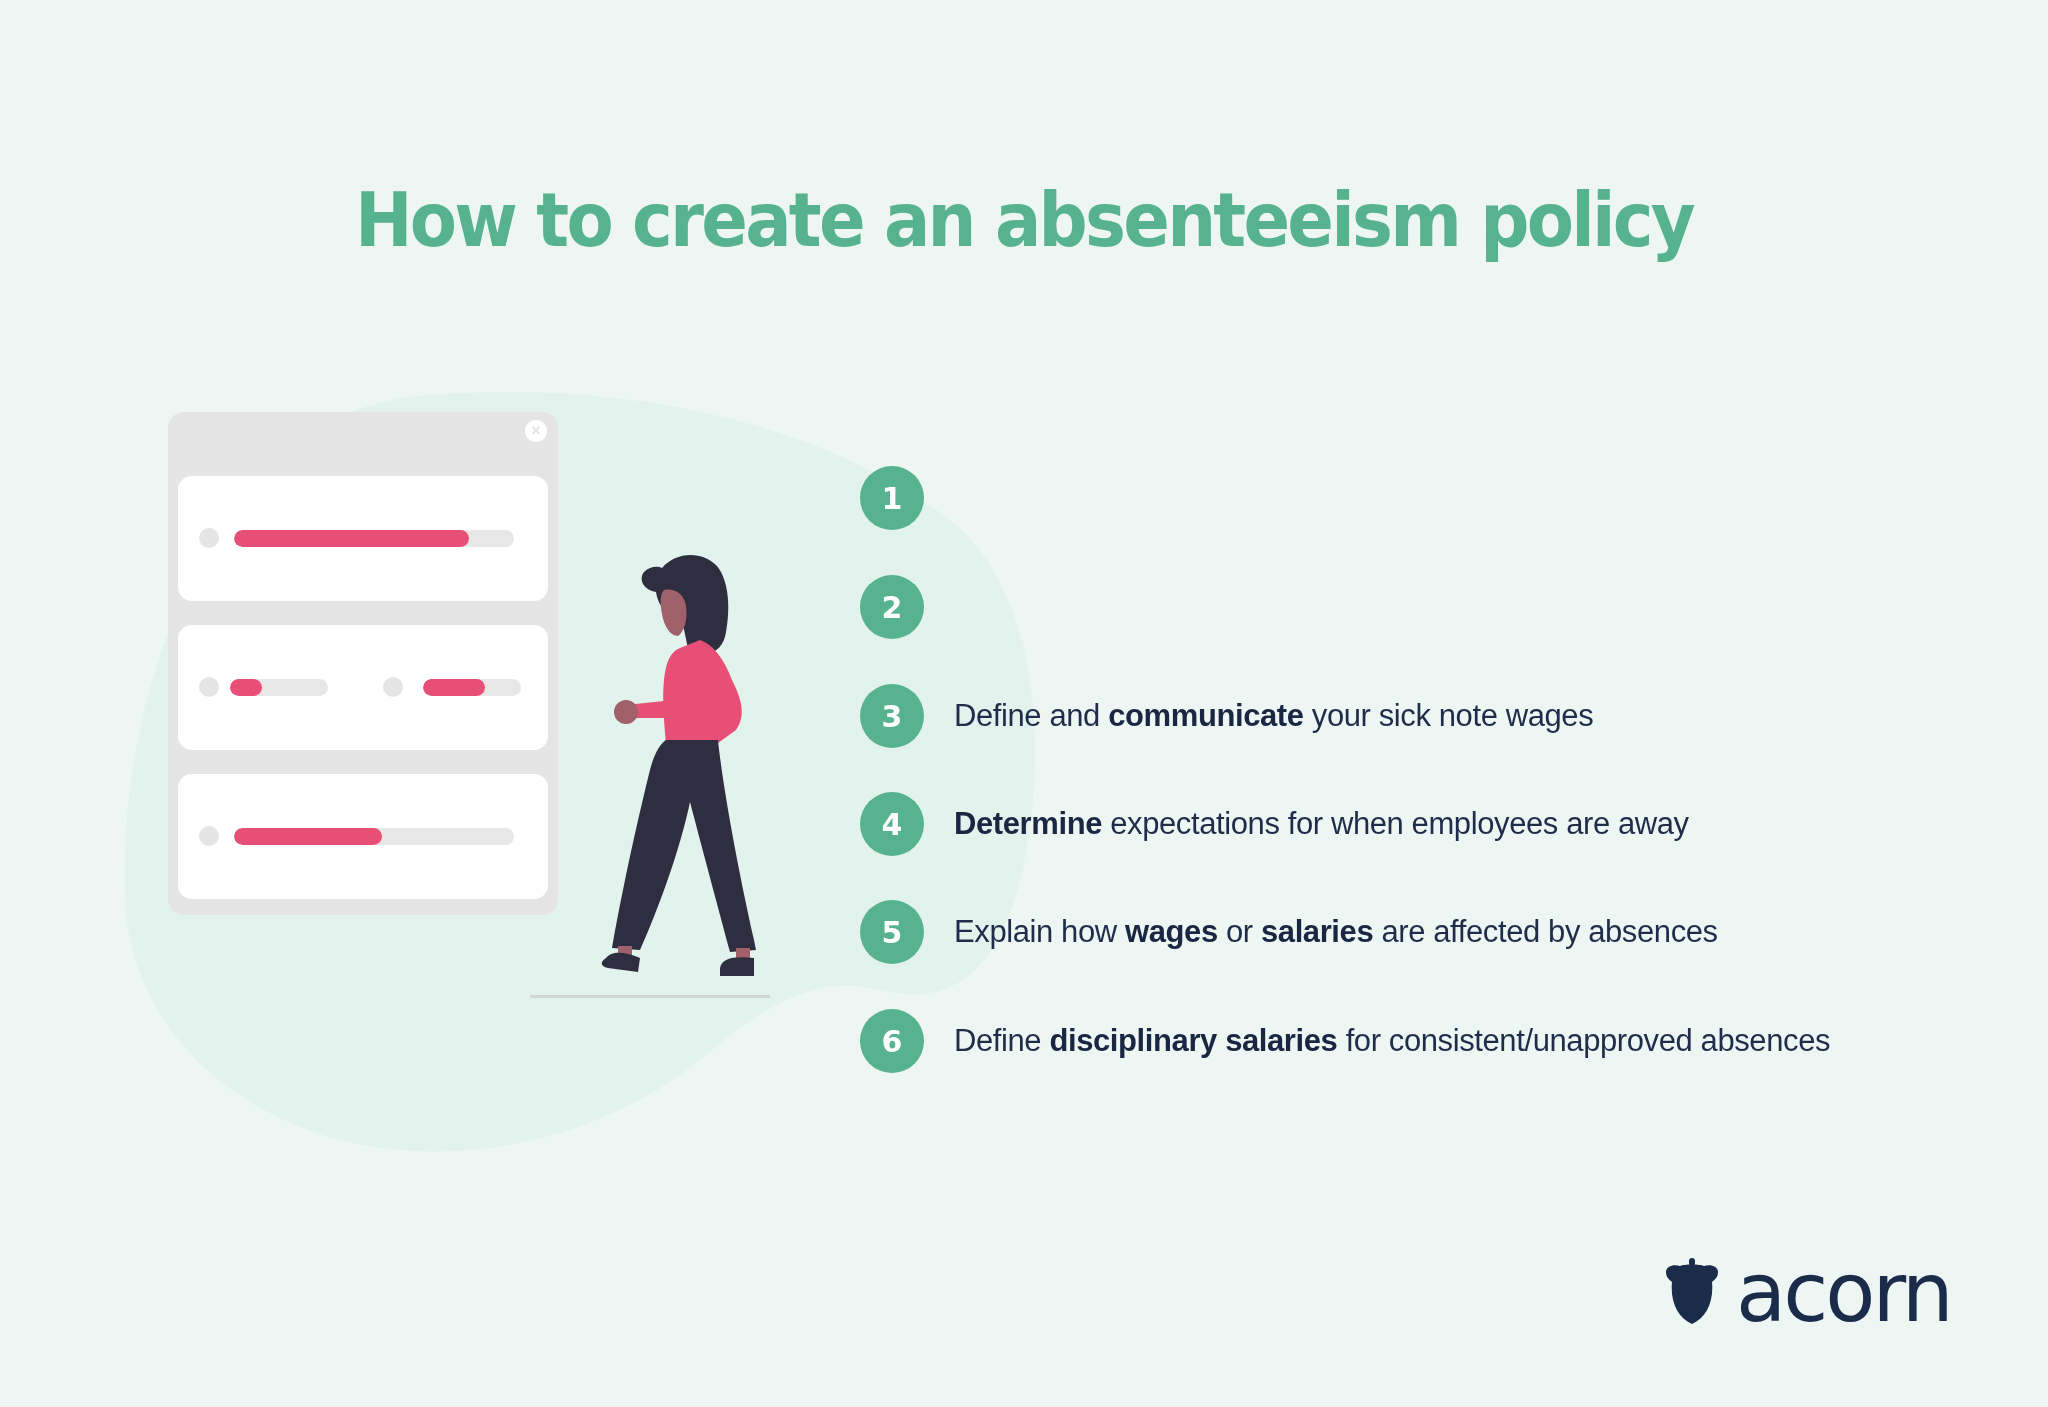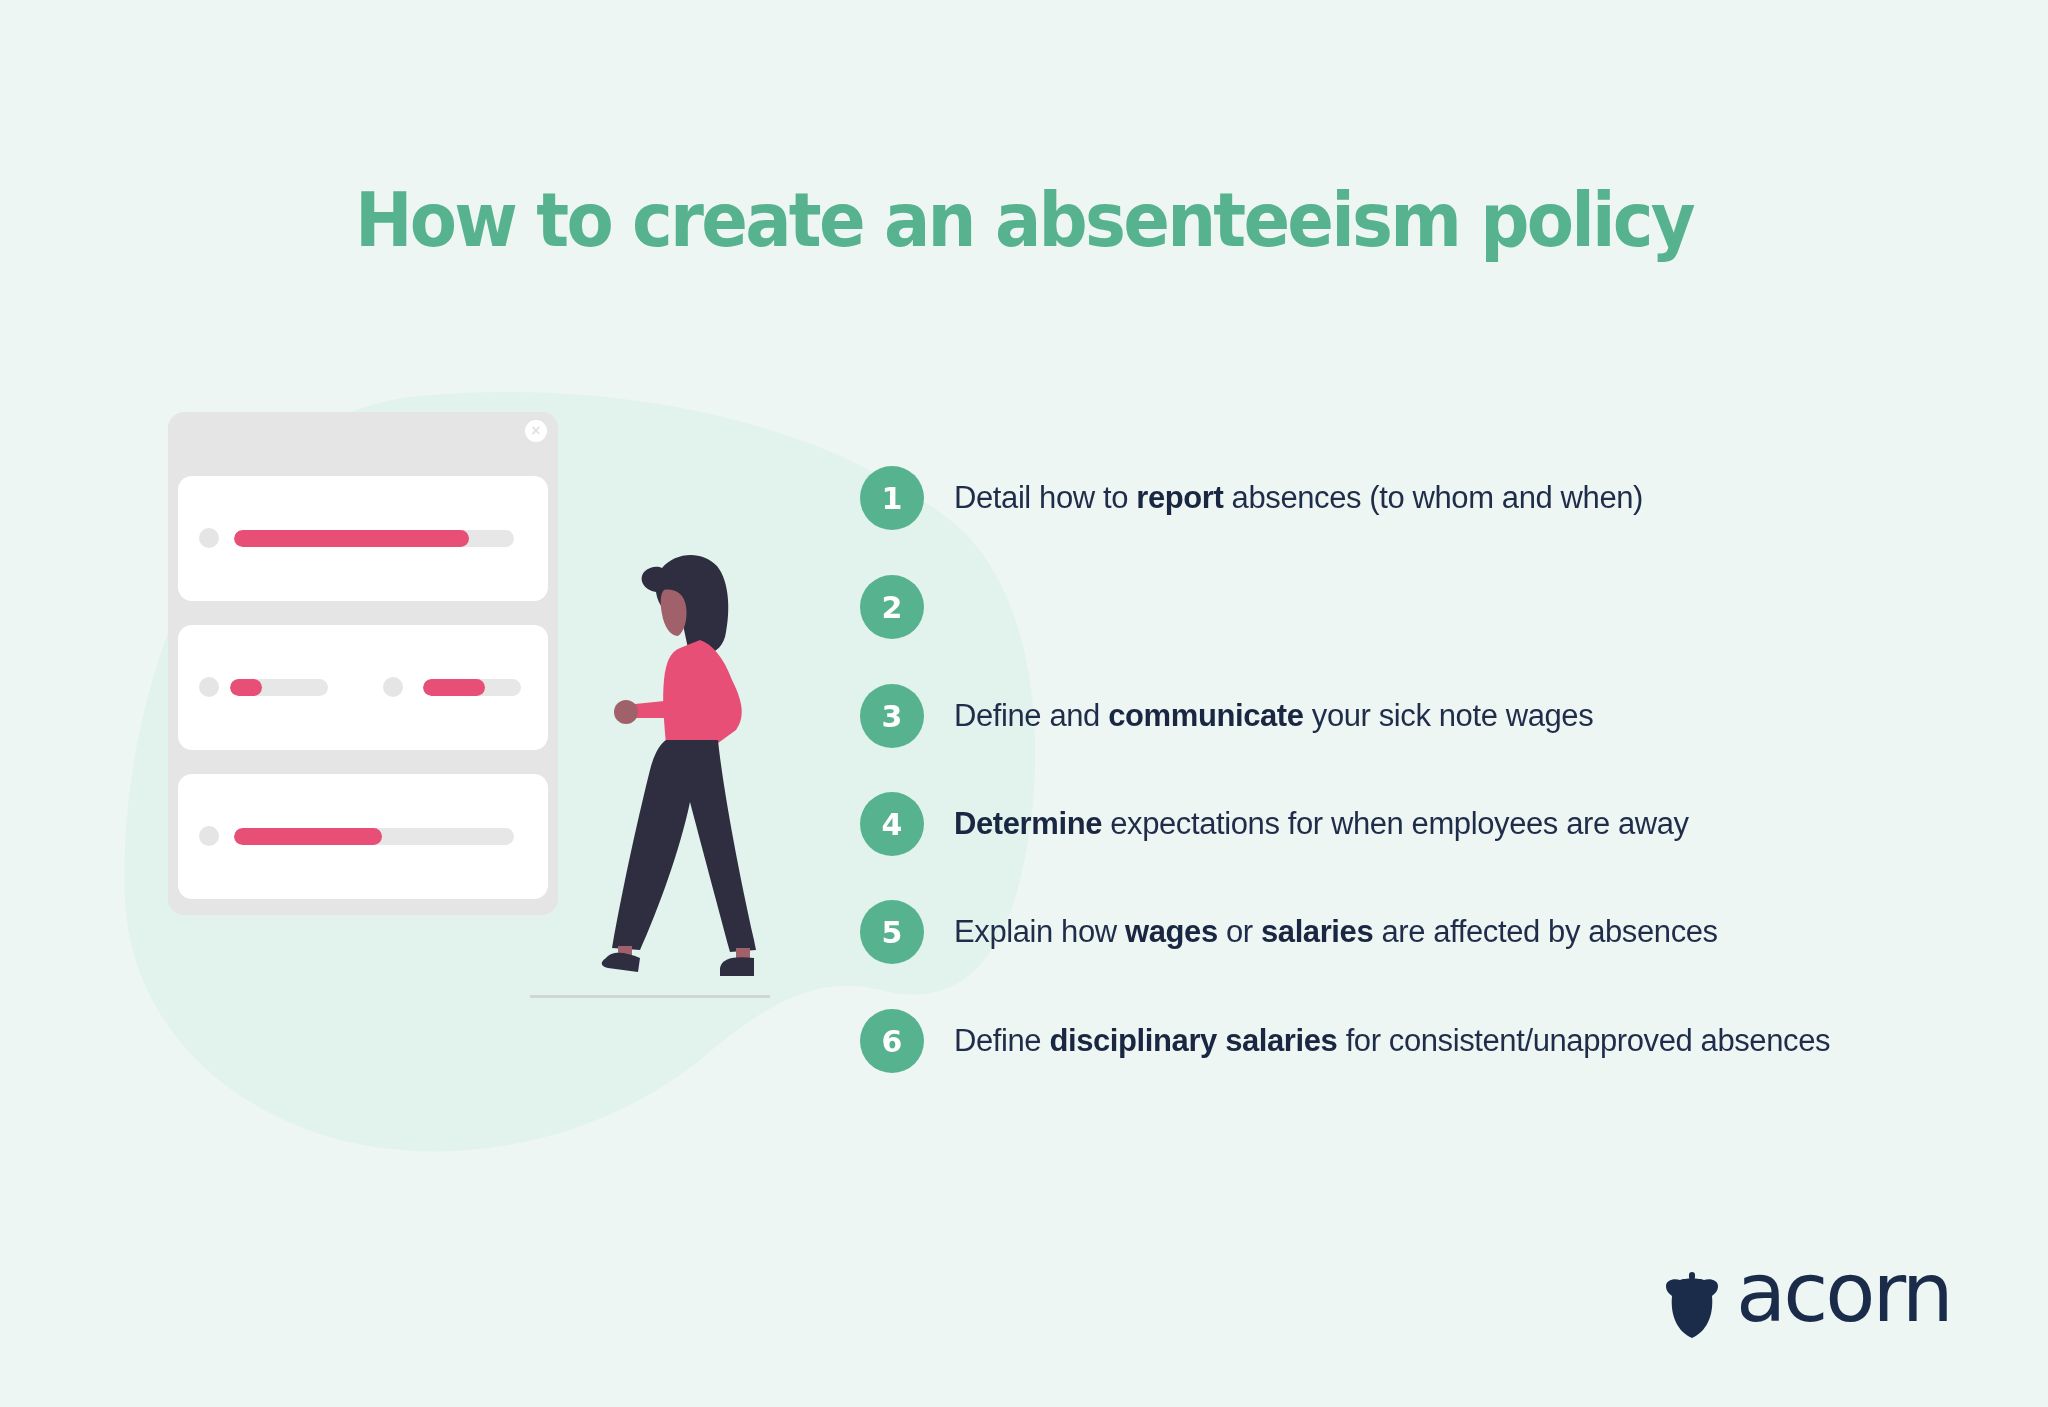--- a/index.html
+++ b/index.html
@@ -41,21 +41,21 @@
     display:flex; align-items:center; justify-content:center;
     font-family:"DejaVu Sans", sans-serif; font-weight:bold; font-size:30px;
     flex:0 0 64px;
   }
   .text {
     margin-left:30px; color:#1f2d4a; font-size:31px;
     font-family:"Liberation Sans Narrow","Liberation Sans", sans-serif;
     letter-spacing:-0.4px;
   }
   .text b { font-weight:bold; color:#1a2742; }
-  .logo { position:absolute; left:1662px; top:1258px; display:flex; align-items:flex-end; }
+  .logo { position:absolute; left:1662px; top:1258px; display:flex; align-items:flex-start; }
   .logo-word {
     color:#1b2c4b; font-size:82px; font-family:"DejaVu Sans", sans-serif;
     letter-spacing:-3px; margin-left:14px; line-height:1; position:relative; top:-6px;
   }
 </style>
 </head>
 <body>
 
 <svg class="blob" viewBox="0 0 2048 1407">
   <path d="M430 395 C620 380 820 420 950 520 C1040 590 1050 760 1020 880 C1000 960 960 1010 880 990 C820 975 770 1000 700 1060 C600 1140 460 1170 340 1140 C210 1105 130 1010 125 900 C120 780 150 650 210 540 C260 450 340 400 430 395 Z" fill="#e2f2ec"></path>
@@ -107,21 +107,20 @@
   <rect x="196" y="408" width="14" height="12" fill="#a0616a"></rect>
 
   <path d="M66 418 C72 410 86 412 100 418 L98 432 L68 428 C60 426 60 422 66 418 Z" fill="#2f2e41"></path>
   <path d="M180 428 C182 418 194 416 214 418 L214 436 L180 436 Z" fill="#2f2e41"></path>
 </svg>
 <div class="ground"></div>
 
 <div class="steps">
   <div class="step" style="top:0px">
     <div class="num">1</div>
-    <div class="text"><span>Detail how to </span><b>report</b><span> absences (to whom and when)</span></div>
   </div>
   <div class="step" style="top:109px">
     <div class="num">2</div>
   </div>
   <div class="step" style="top:218px">
     <div class="num">3</div>
     <div class="text"><span>Define and </span><b>communicate</b><span> your sick note wages</span></div>
   </div>
   <div class="step" style="top:326px">
     <div class="num">4</div>

